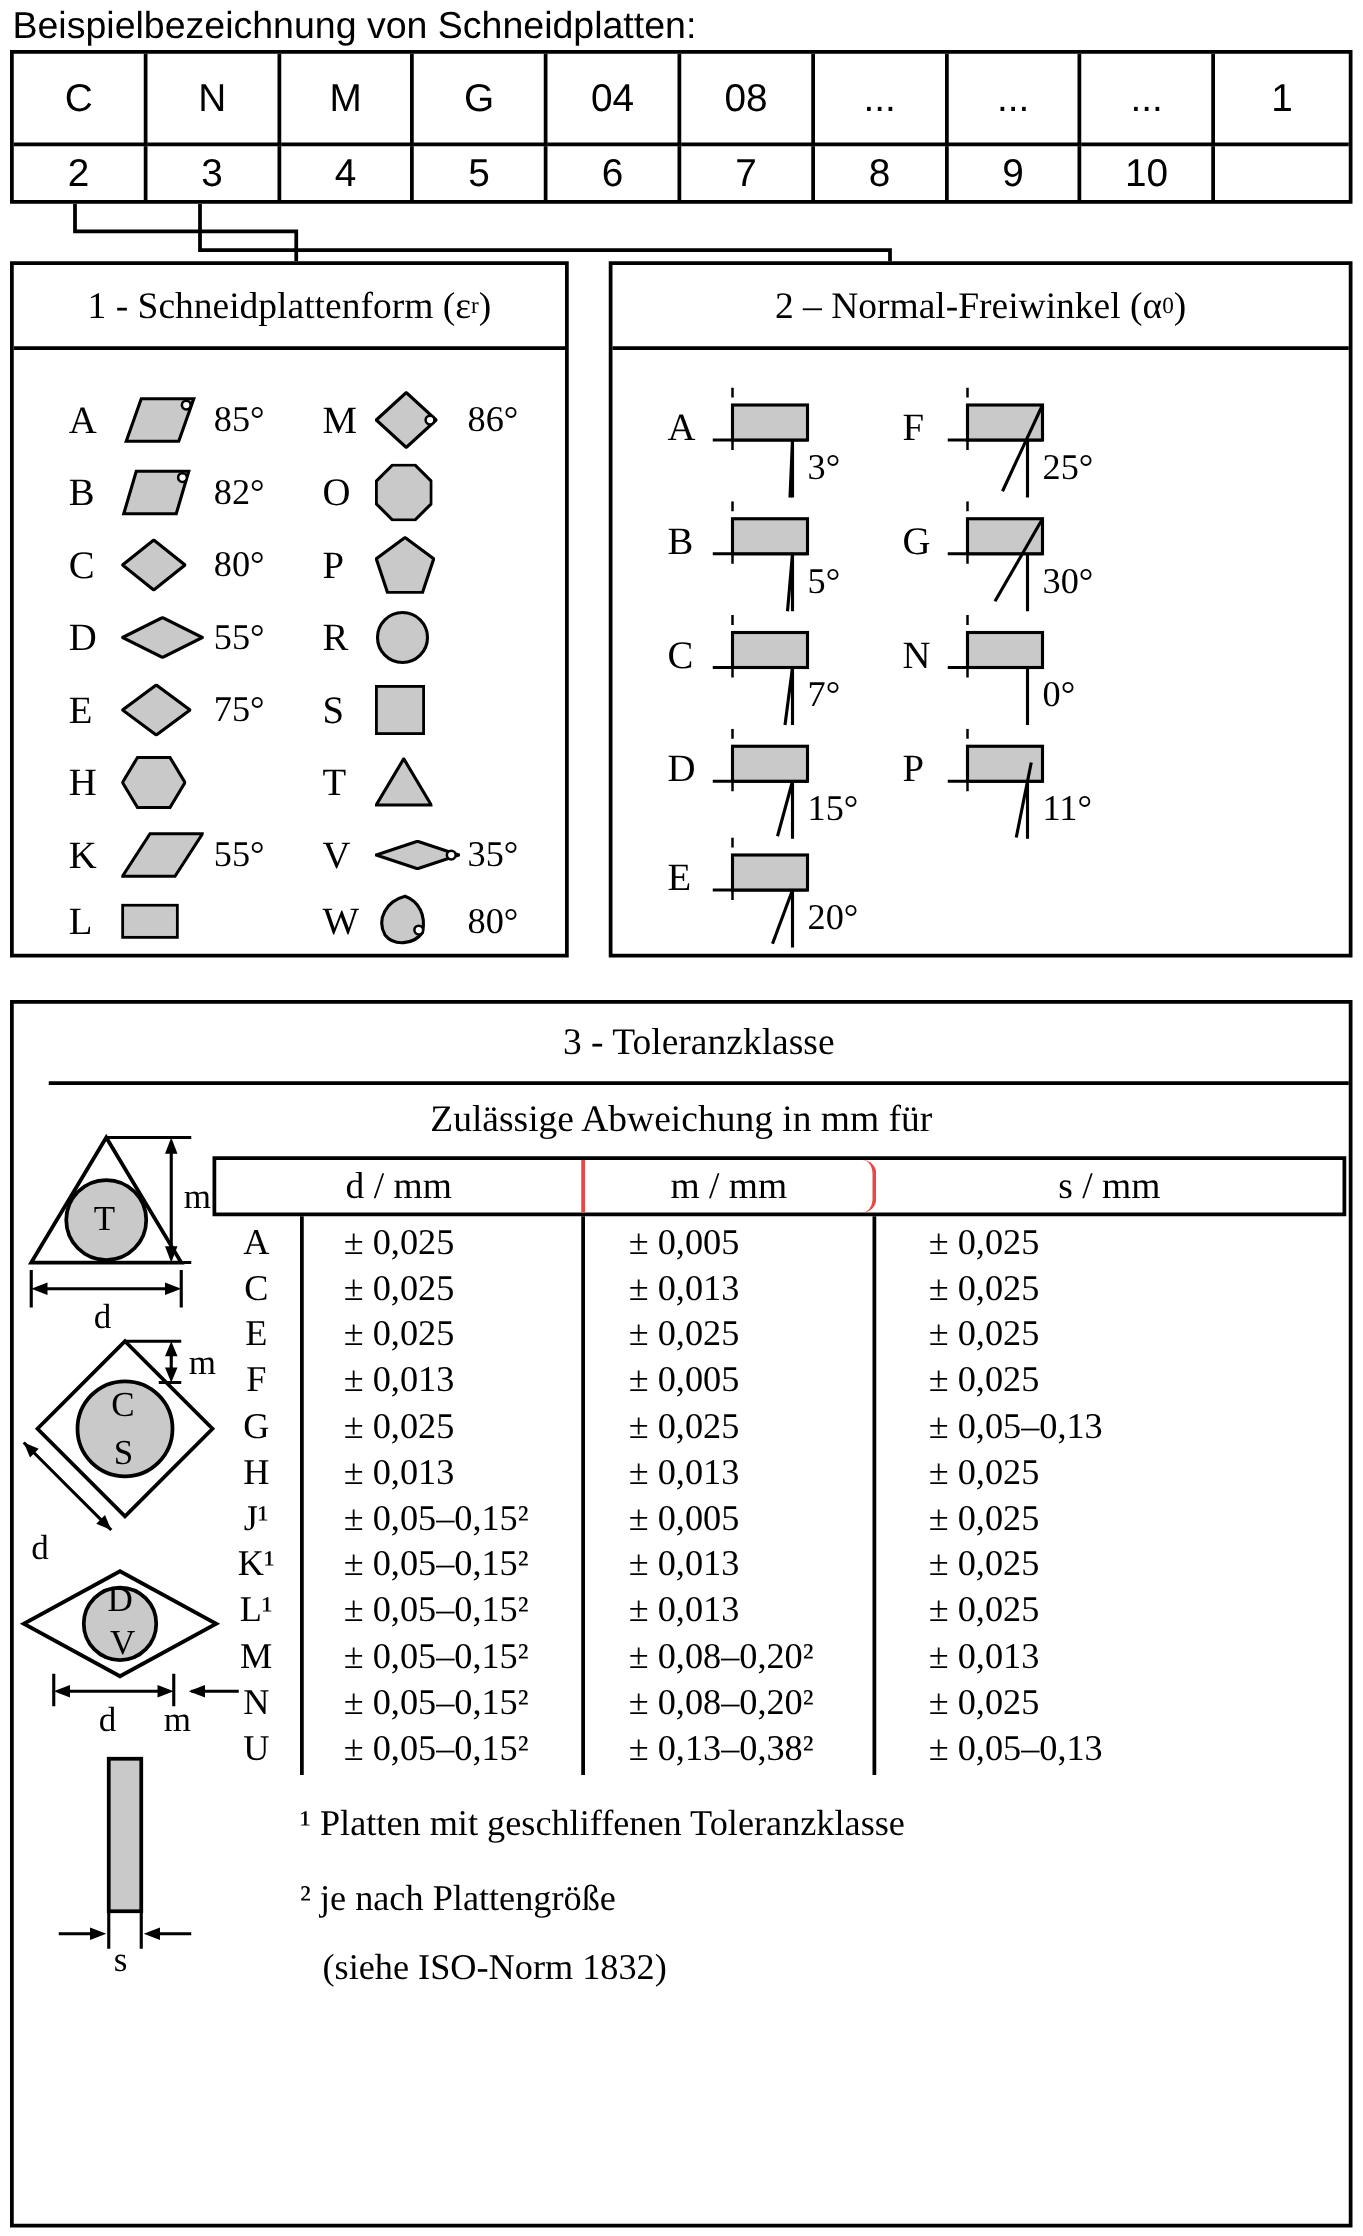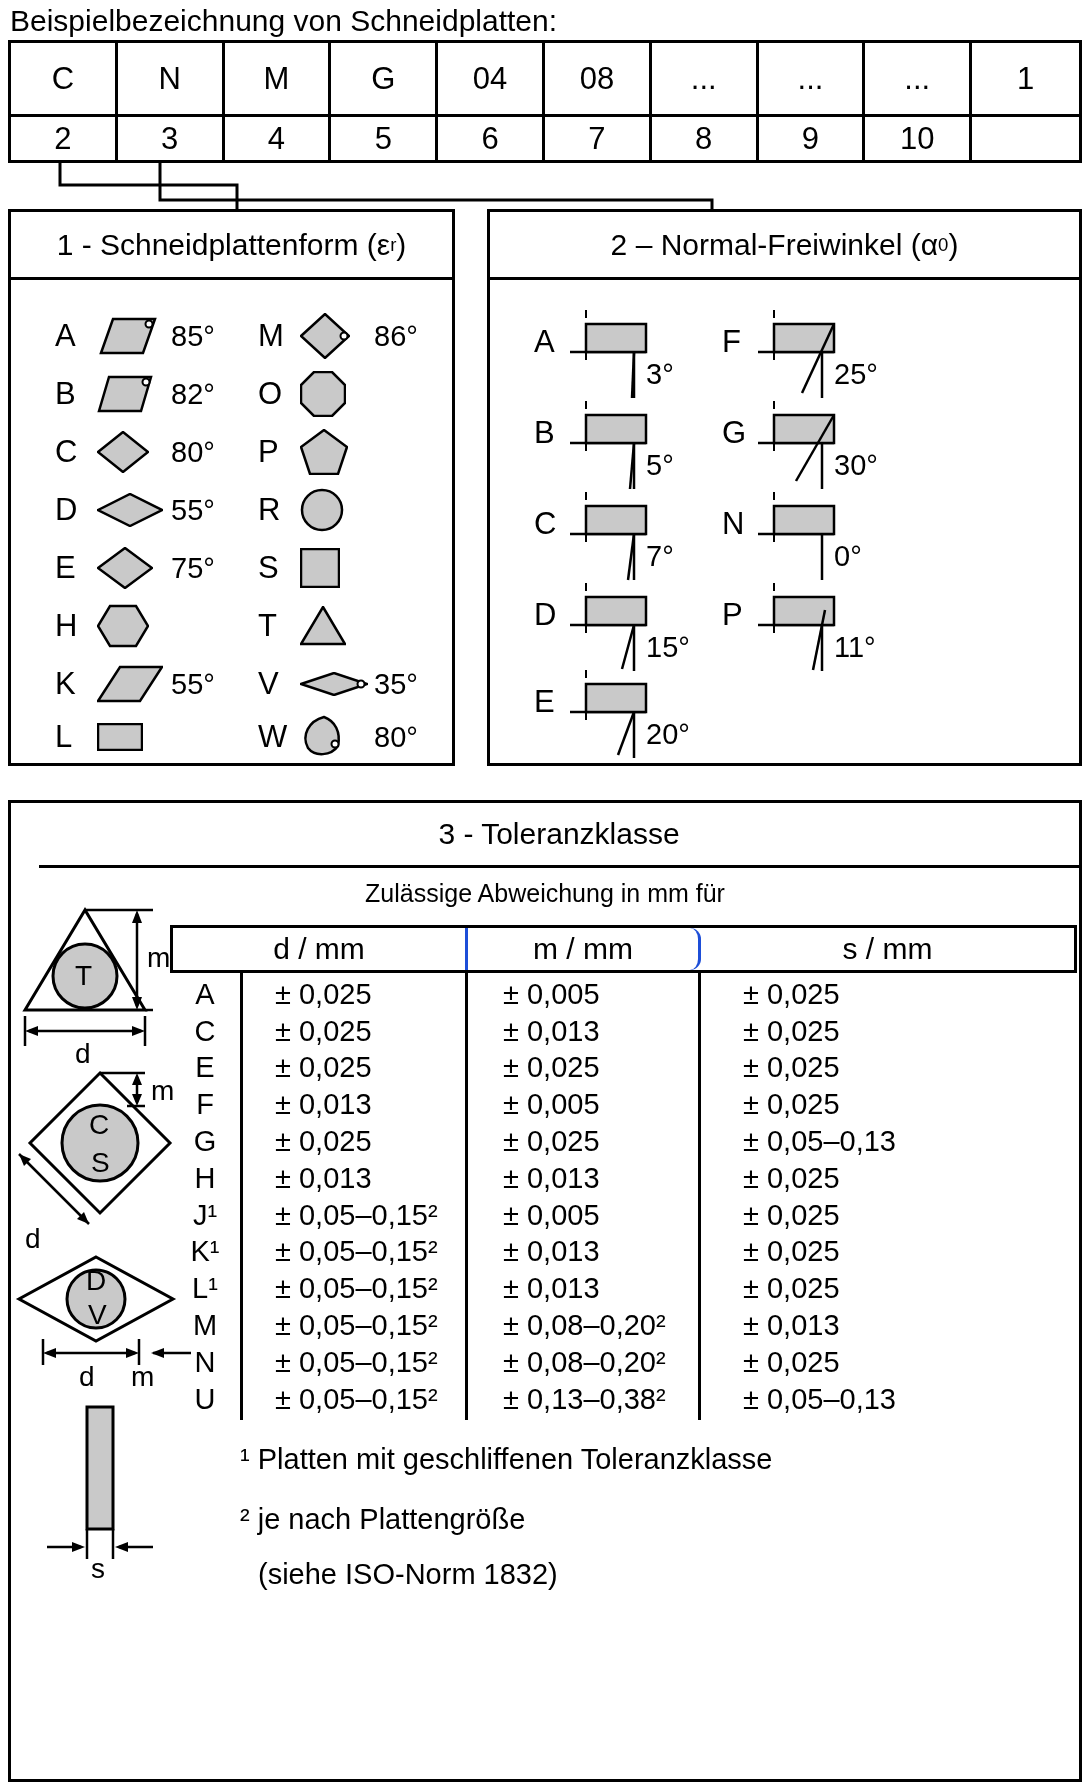--- a/index.html
+++ b/index.html
@@ -13,21 +13,21 @@
             border:3px solid #000; display:grid;
             grid-template-columns:repeat(10,1fr); grid-template-rows:74px 1fr; }
   .dtable .cell { border-right:3px solid #000; border-bottom:3px solid #000;
                   display:flex; align-items:center; justify-content:center; font-size:31px; }
   .dtable .cell:nth-child(10n) { border-right:none; }
   .dtable .cell:nth-child(n+11) { border-bottom:none; }
 
   .connectors { position:absolute; left:0; top:163px; }
 
   
-  .box { position:absolute; border:3px solid #000; background:#fff; }
+  .box { position:absolute; border:3px solid #000; background:#fff;font-family:Liberation Serif, serif; }
   .box-title { height:68px; border-bottom:3px solid #000; display:flex;
                align-items:center; justify-content:center; font-size:30px; }
   .box-title sub { font-size:0.62em; }
   #box-form { left:8px; top:209px; width:447px; height:557px; }
   #box-clearance { left:487px; top:209px; width:595px; height:557px; }
   #box-tolerance { left:8px; top:800px; width:1074px; height:982px;padding-left:28px; }
   #box-tolerance .box-title { height:65px; }
 
   
   .form-item { position:absolute; width:212px; height:52px; }
@@ -41,25 +41,25 @@
   
   .cl-item { position:absolute; width:212px; height:92px; }
   .cl-letter { position:absolute; left:0; top:14px; font-size:31px; }
   .cl-svg { position:absolute; left:36px; top:0; }
   .cl-angle { position:absolute; left:112px; top:48px; font-size:29px; }
   .cl-svg line { stroke:#000; stroke-width:2.5; }
   .cl-svg .dash { stroke-dasharray:8 6; stroke-width:2; }
   .cl-svg rect { fill:#c9c9c9; stroke:#000; stroke-width:2.5; }
 
   
-  .subtitle { position:absolute; left:0; right:0; top:76px; text-align:center; font-size:25px; }
+  .subtitle { position:absolute; left:0; right:0; top:76px; text-align:center; font-size:30px; }
   .thead { position:absolute; left:159px; top:122px; width:907px; height:48px;
            border:3px solid #000; display:flex; }
   .thcell { display:flex; align-items:center; justify-content:center; font-size:30px;
-            border-right:3px solid #1d4ed8; }
+            border-right:3px solid #ef4444; }
   .thcell.c1 { width:295px; } .thcell.c2 { width:233px;border-radius:11px; } .thcell.c3 { flex:1; border-right:none; }
   .vline { position:absolute; width:3px; background:#000; }
   .trows { position:absolute; left:159px; top:173px; width:907px; }
   .trow { height:36.8px; display:flex; align-items:center; font-size:29px; }
   .tc-letter { width:70px; text-align:center; }
   .tc-d { width:225px; padding-left:35px; }
   .tc-m { width:233px; padding-left:38px; }
   .tc-s { flex:1; padding-left:45px; }
   .footnote { position:absolute; font-size:29px; }
 

